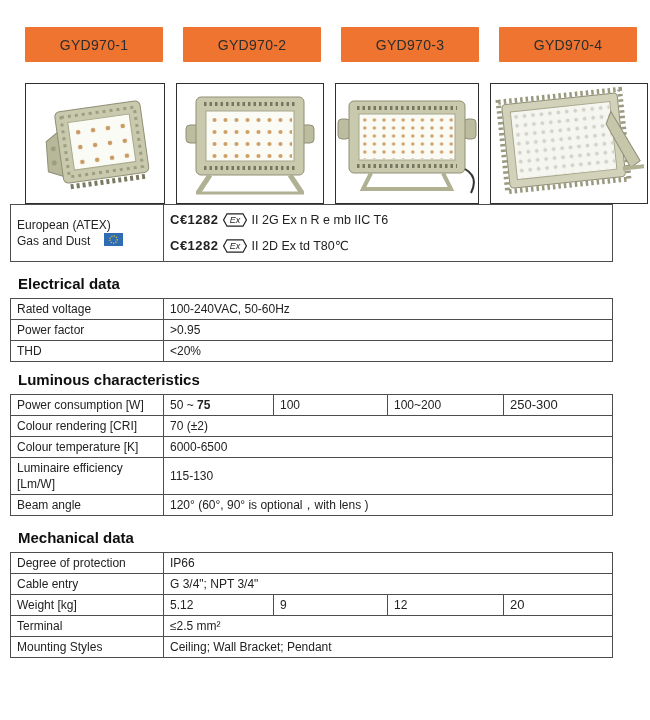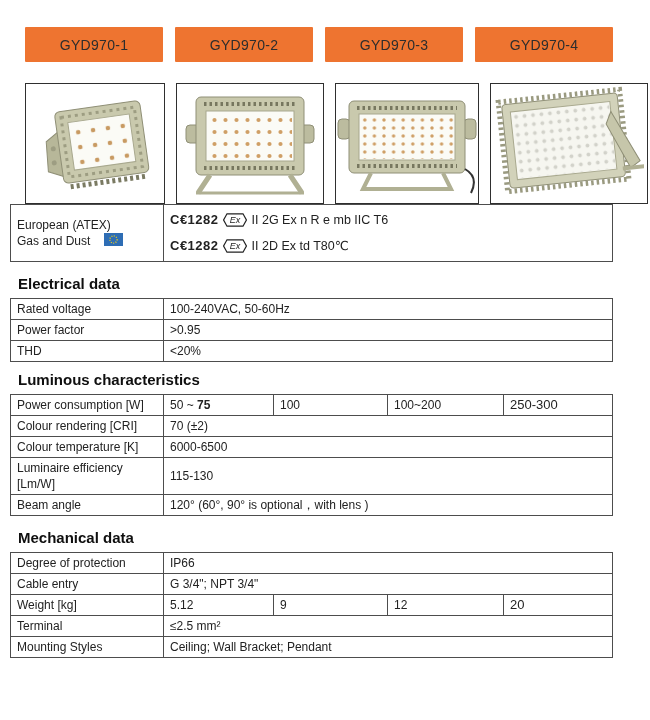--- a/index.html
+++ b/index.html
@@ -7,21 +7,21 @@
   .page {
     position: relative;
     width: 650px; height: 720px;
     background: #ffffff;
     font-family: "Liberation Sans", "DejaVu Sans", sans-serif;
     color: #1d1d1d;
     overflow: hidden;
   }
 
   
-  .tabs { margin: 27px 0 0 25px; display: flex; gap: 12px; }
+  .tabs { margin: 27px 0 0 25px; display: flex; gap: 20px; }
   .tab {
     width: 138px; height: 35px;
     background: #ee7430;
     color: #2d2d2d;
     font-size: 14px;
     display: flex; align-items: center; justify-content: center;
     border-radius: 1px;
     letter-spacing: .3px;
     cursor: default;
   }

